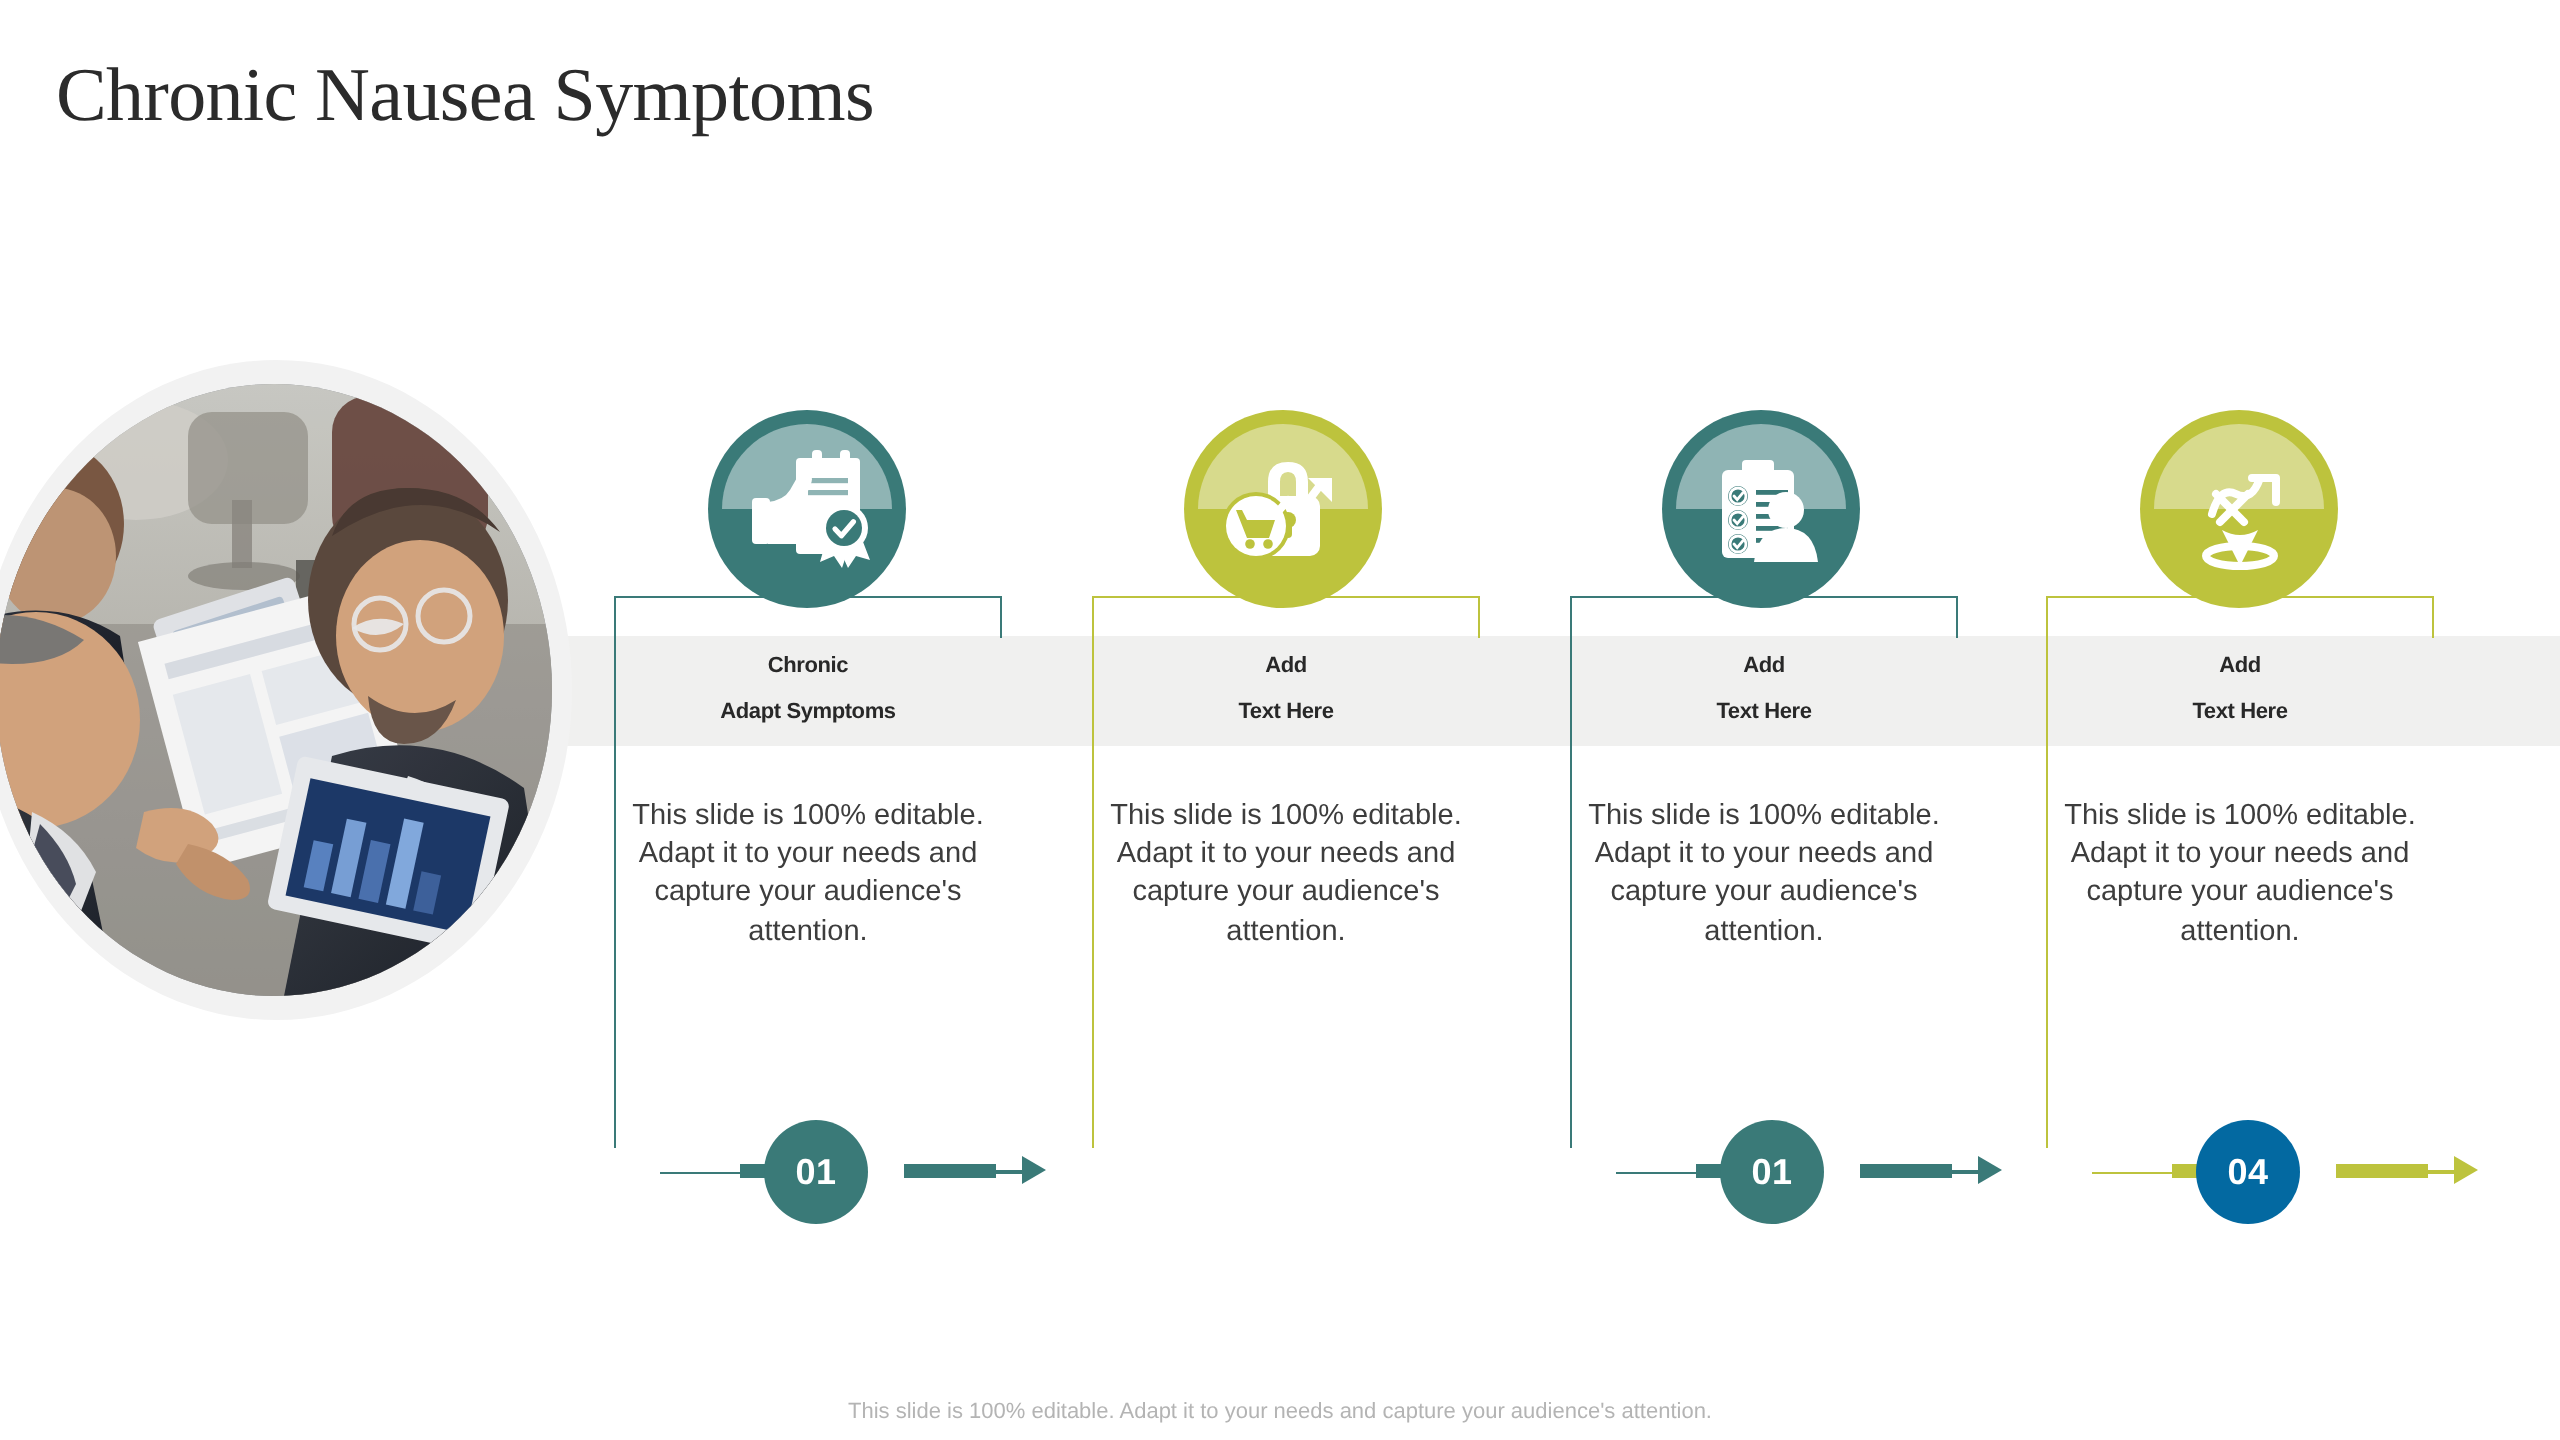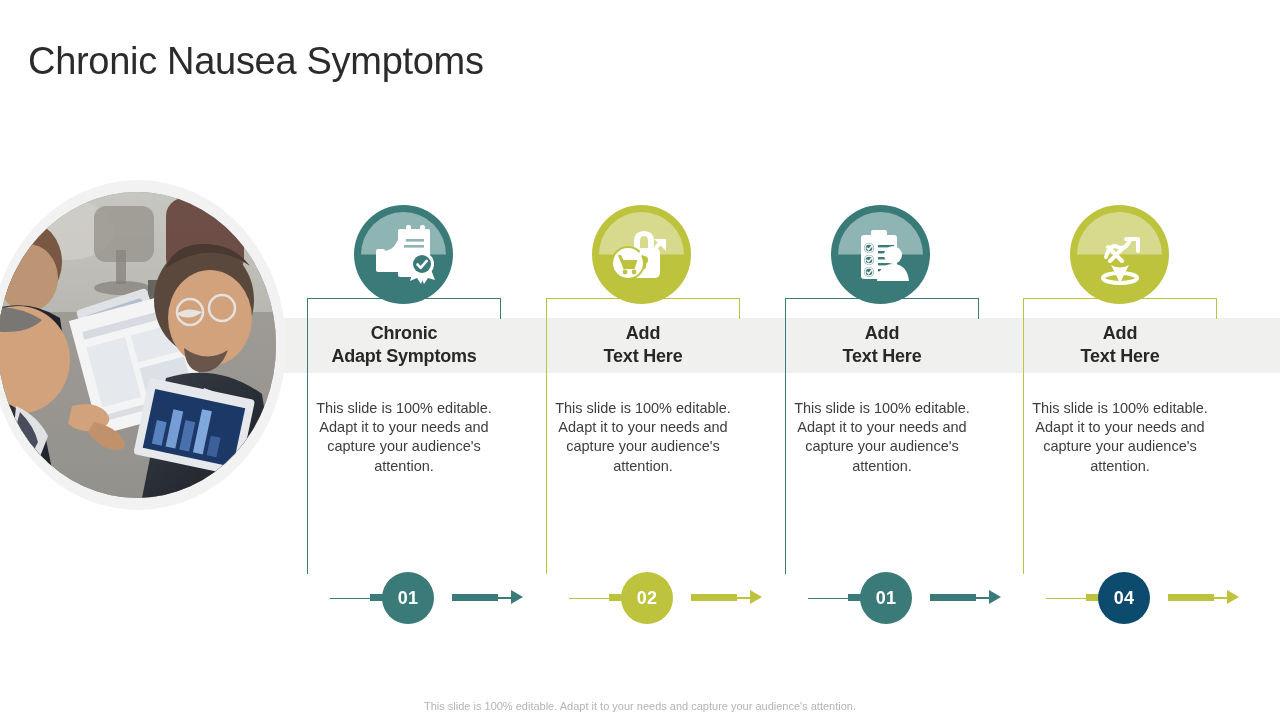--- a/index.html
+++ b/index.html
@@ -19,27 +19,28 @@
     inset: 0;
     width: 1280px;
     height: 720px;
     background: #ffffff;
   }
 
   
   .slide-title {
     position: absolute;
     left: 28px;
-    top: 35px;
+    top: 22px;
     font-size: 38px;
     line-height: 52px;
     font-weight: 400;
     color: #2b2b2b;
     letter-spacing: -0.3px;
     white-space: nowrap;
+    font-family: Liberation Serif, serif;
   }
 
   
   .header-band {
     position: absolute;
     left: 281px;
     top: 318px;
     width: 999px;
     height: 55px;
     background: #f0f0ef;
@@ -95,21 +96,21 @@
     top: 0;
     width: 1px;
     height: 21px;
   }
   .card-title {
     position: absolute;
     left: -10px;
     top: 24px;
     width: 214px;
     text-align: center;
-    font-size: 18px;
+    font-size: 11px;
     font-weight: bold;
     line-height: 23px;
     color: #282828;
     letter-spacing: -0.2px;
   }
   .card-title .ln { display: block; }
   .card-body {
     position: absolute;
     left: 2px;
     top: 101px;
@@ -142,21 +143,21 @@
     position: absolute;
     left: 0;
     top: 0;
     width: 99px;
     height: 99px;
   }
 
   
   .arrow-row {
     position: absolute;
-    top: 572px;
+    top: 560px;
     height: 52px;
     width: 250px;
   }
   .arrow-row .seg-left {
     position: absolute;
     left: 40px;
     top: 22px;
     width: 32px;
     height: 7px;
   }
@@ -364,28 +365,20 @@
         <rect x="50" y="56" width="4" height="8" rx="2" fill="#bdc33d"></rect>
         <circle cx="36" cy="58" r="17" fill="#bdc33d"></circle>
         <circle cx="36" cy="58" r="15"></circle>
         <path d="M26 50 l3 0 l2.5 5 l14 0 l-3 9 l-11 0 z" fill="#bdc33d"></path>
         <circle cx="33" cy="67" r="2.4" fill="#bdc33d"></circle>
         <circle cx="42" cy="67" r="2.4" fill="#bdc33d"></circle>
         <path d="M46 52 l6 -7 l6 6 l9 -12" stroke="#ffffff" stroke-width="4" fill="none" stroke-linejoin="round" stroke-linecap="round"></path>
         <path d="M62 34 l12 0 l0 12 z"></path>
       </g>
     </svg>
-  </div>
-  <div class="arrow-row" style="left:569px;">
-    <div class="corner" style="background:#bdc33d;"></div>
-    <div class="seg-left" style="background:#bdc33d;"></div>
-    <div class="seg-right" style="background:#bdc33d;"></div>
-    <div class="thin-line" style="background:#bdc33d;"></div>
-    <div class="arrow-head" style="border-left:12px solid #bdc33d;"></div>
-    <div class="badge" style="background:#bdc33d;">02</div>
   </div>
 
   <div class="card" style="left:785px;">
     <div class="border-left" style="background:#3a7a78;"></div>
     <div class="border-top" style="background:#3a7a78;"></div>
     <div class="border-right" style="background:#3a7a78;"></div>
     <div class="card-title">
       <span class="ln">Add</span>
       <span class="ln">Text Here</span>
     </div>
@@ -447,18 +440,18 @@
       </g>
       <path d="M50 78 l-9 -18 q9 5 18 0 z" fill="#ffffff"></path>
     </svg>
   </div>
   <div class="arrow-row" style="left:1046px;">
     <div class="corner" style="background:#bdc33d;"></div>
     <div class="seg-left" style="background:#bdc33d;"></div>
     <div class="seg-right" style="background:#bdc33d;"></div>
     <div class="thin-line" style="background:#bdc33d;"></div>
     <div class="arrow-head" style="border-left:12px solid #bdc33d;"></div>
-    <div class="badge" style="background:#0c4a6e;">04</div>
+    <div class="badge" style="background:#0369a1;">04</div>
   </div>
 
   <div class="footer-note">This slide is 100% editable. Adapt it to your needs and capture your audience's attention.</div>
 
 </div>
 
 </body></html>

